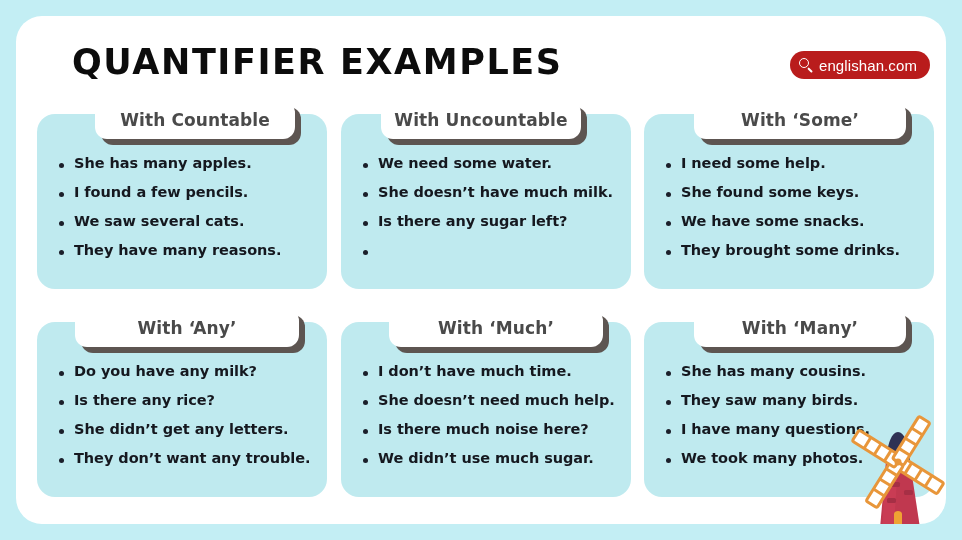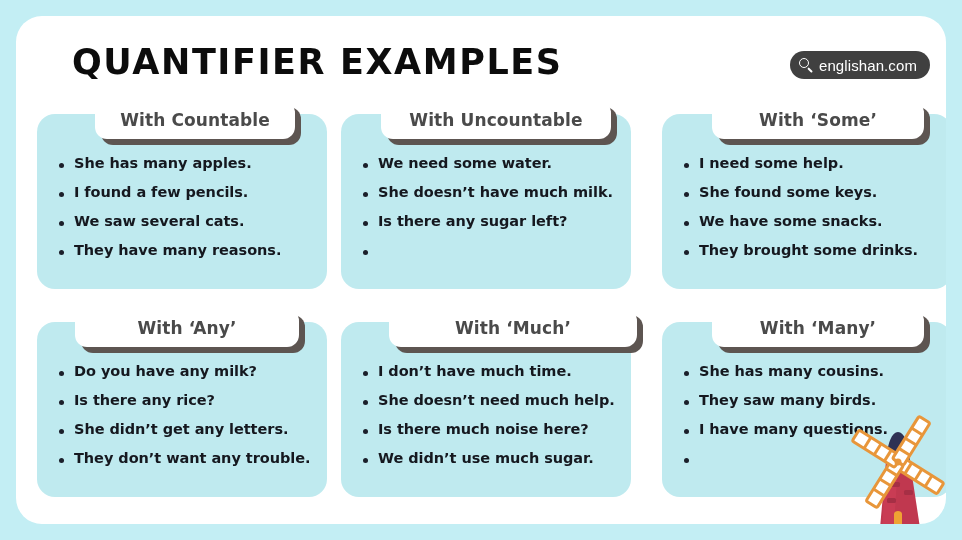--- a/index.html
+++ b/index.html
@@ -56,21 +56,21 @@
     font-family: "DejaVu Sans", sans-serif;
     margin-left: 32px;
   }
 
   .brand-pill {
     position: absolute;
     right: 16px;
     top: 35px;
     height: 28px;
     padding: 0 13px 0 9px;
-    background: #404040;
+    background: #b91c1c;
     border-radius: 16px;
     display: flex;
     align-items: center;
     gap: 5px;
     box-sizing: border-box;
   }
   .brand-pill .search-glyph {
     width: 15px;
     height: 15px;
     position: relative;
@@ -114,21 +114,21 @@
     height: 420px;
   }
 
   .cell {
     position: absolute;
     width: 290px;
     text-align: right;
   }
   .cell.c0 { left: 21px; }
   .cell.c1 { left: 325px; }
-  .cell.c2 { left: 622px; padding-left: 24px; }
+  .cell.c2 { left: 604px; padding-left: 24px; }
   .cell.r0 { top: 10px; }
   .cell.r1 { top: 218px; }
 
   .qcard {
     position: relative;
     width: 290px;
     height: 175px;
     background: #bfeaef;
     border-radius: 18px;
     box-sizing: border-box;
@@ -250,21 +250,21 @@
               </li>
               <li class="bullet-row">
                 <span class="bullet-dot"></span>
                 <span class="bullet-text">They have many reasons.</span>
               </li>
             </ul>
           </div>
         </div>
         <div class="cell c1 r0">
           <div class="qcard">
-            <div class="tab-wrap" style="left: 40px; width: 230px;">
+            <div class="tab-wrap" style="left: 40px; width: 200px;">
               <div class="tab-shadow"></div>
               <div class="tab">
                 <span class="tab-label">With Uncountable</span>
               </div>
             </div>
             <ul class="bullets">
               <li class="bullet-row">
                 <span class="bullet-dot"></span>
                 <span class="bullet-text">We need some water.</span>
               </li>
@@ -333,21 +333,21 @@
               </li>
               <li class="bullet-row">
                 <span class="bullet-dot"></span>
                 <span class="bullet-text">They don’t want any trouble.</span>
               </li>
             </ul>
           </div>
         </div>
         <div class="cell c1 r1">
           <div class="qcard">
-            <div class="tab-wrap" style="left: 48px; width: 248px;">
+            <div class="tab-wrap" style="left: 48px; width: 214px;">
               <div class="tab-shadow"></div>
               <div class="tab">
                 <span class="tab-label">With ‘Much’</span>
               </div>
             </div>
             <ul class="bullets">
               <li class="bullet-row">
                 <span class="bullet-dot"></span>
                 <span class="bullet-text">I don’t have much time.</span>
               </li>
@@ -382,20 +382,21 @@
               <li class="bullet-row">
                 <span class="bullet-dot"></span>
                 <span class="bullet-text">They saw many birds.</span>
               </li>
               <li class="bullet-row">
                 <span class="bullet-dot"></span>
                 <span class="bullet-text">I have many questions.</span>
               </li>
               <li class="bullet-row">
                 <span class="bullet-dot"></span>
+                <span class="bullet-text">We took many photos.</span>
               </li>
             </ul>
           </div>
         </div>
       </div>
 
     <svg class="windmill" viewBox="0 0 108 120" xmlns="http://www.w3.org/2000/svg">
 
       <path d="M38 118 L44 52 L68 52 L78 118 Z" fill="#c0384f"></path>
       <path d="M44 52 L56 52 L52 118 L40 118 Z" fill="#cf4059" opacity="0.55"></path>

